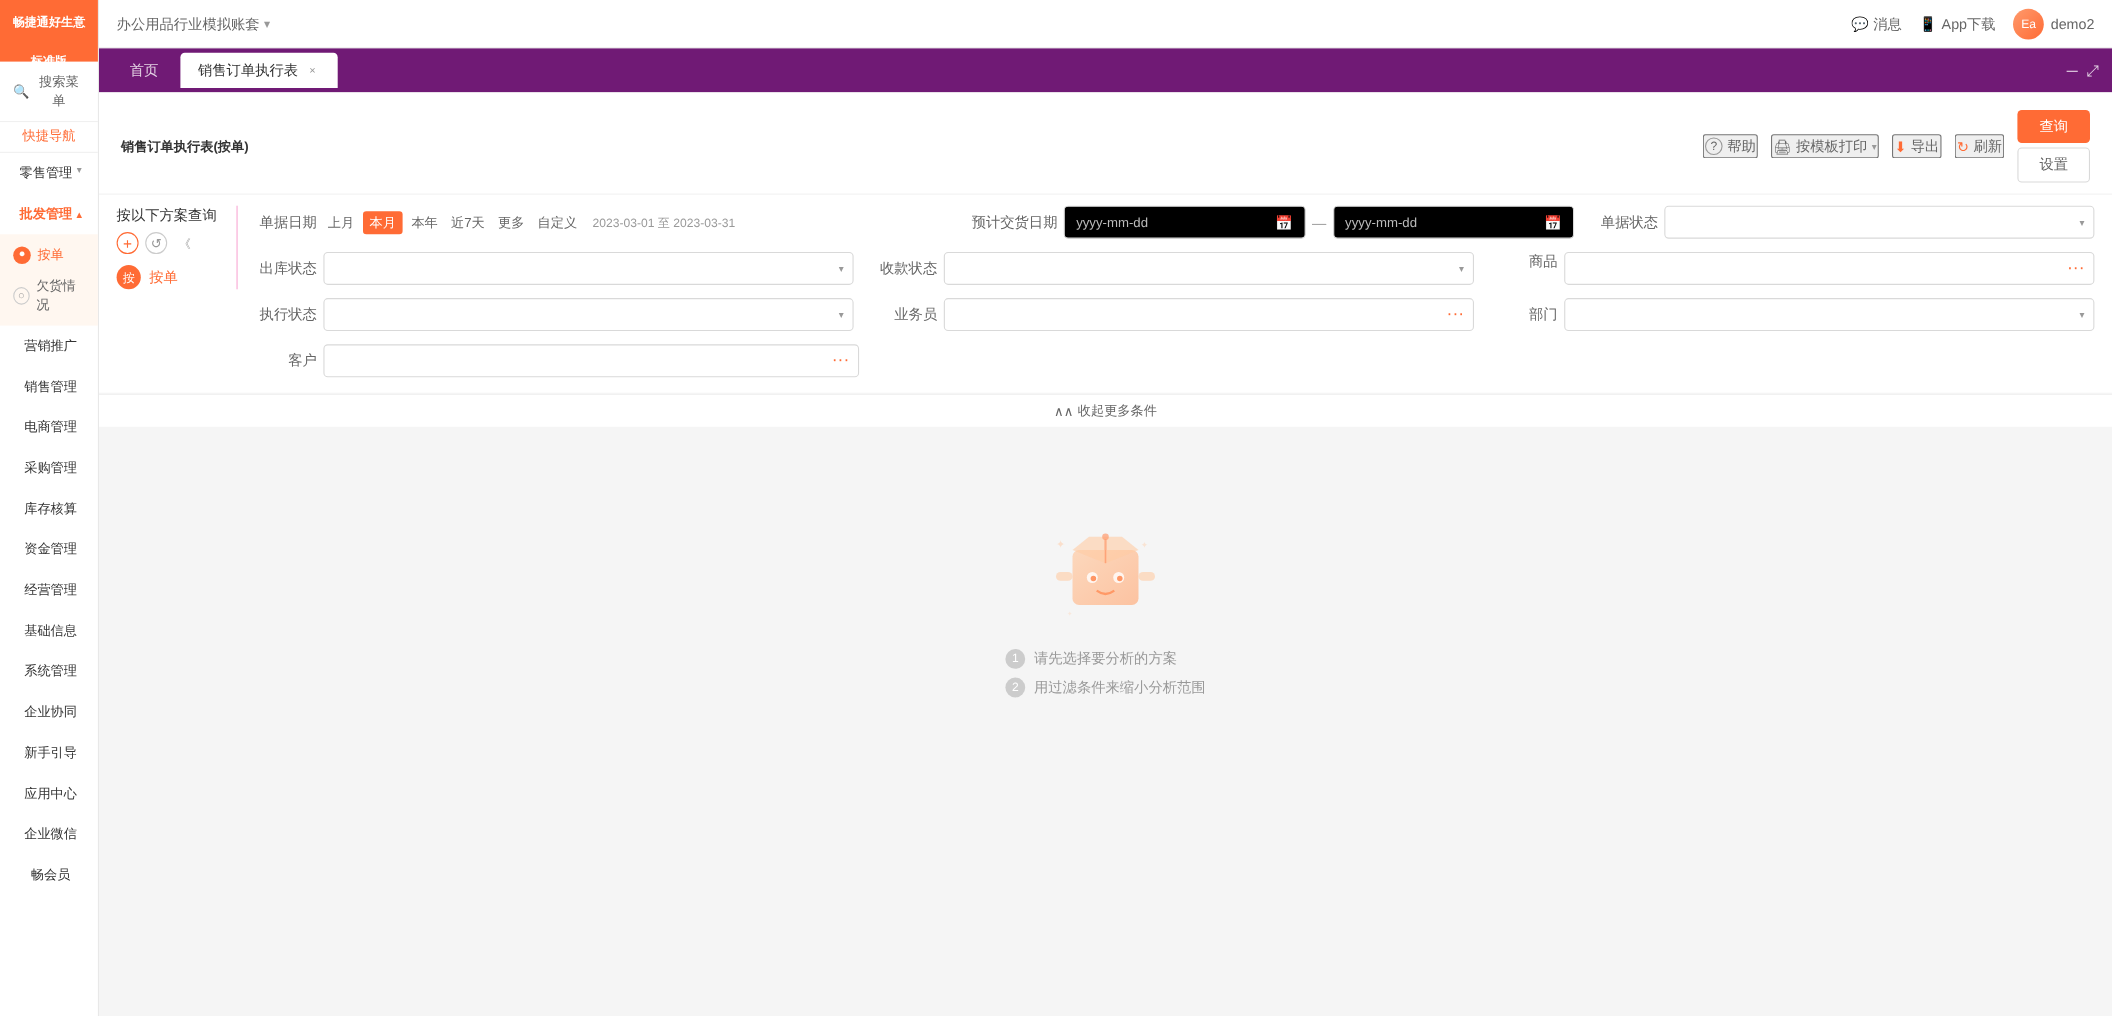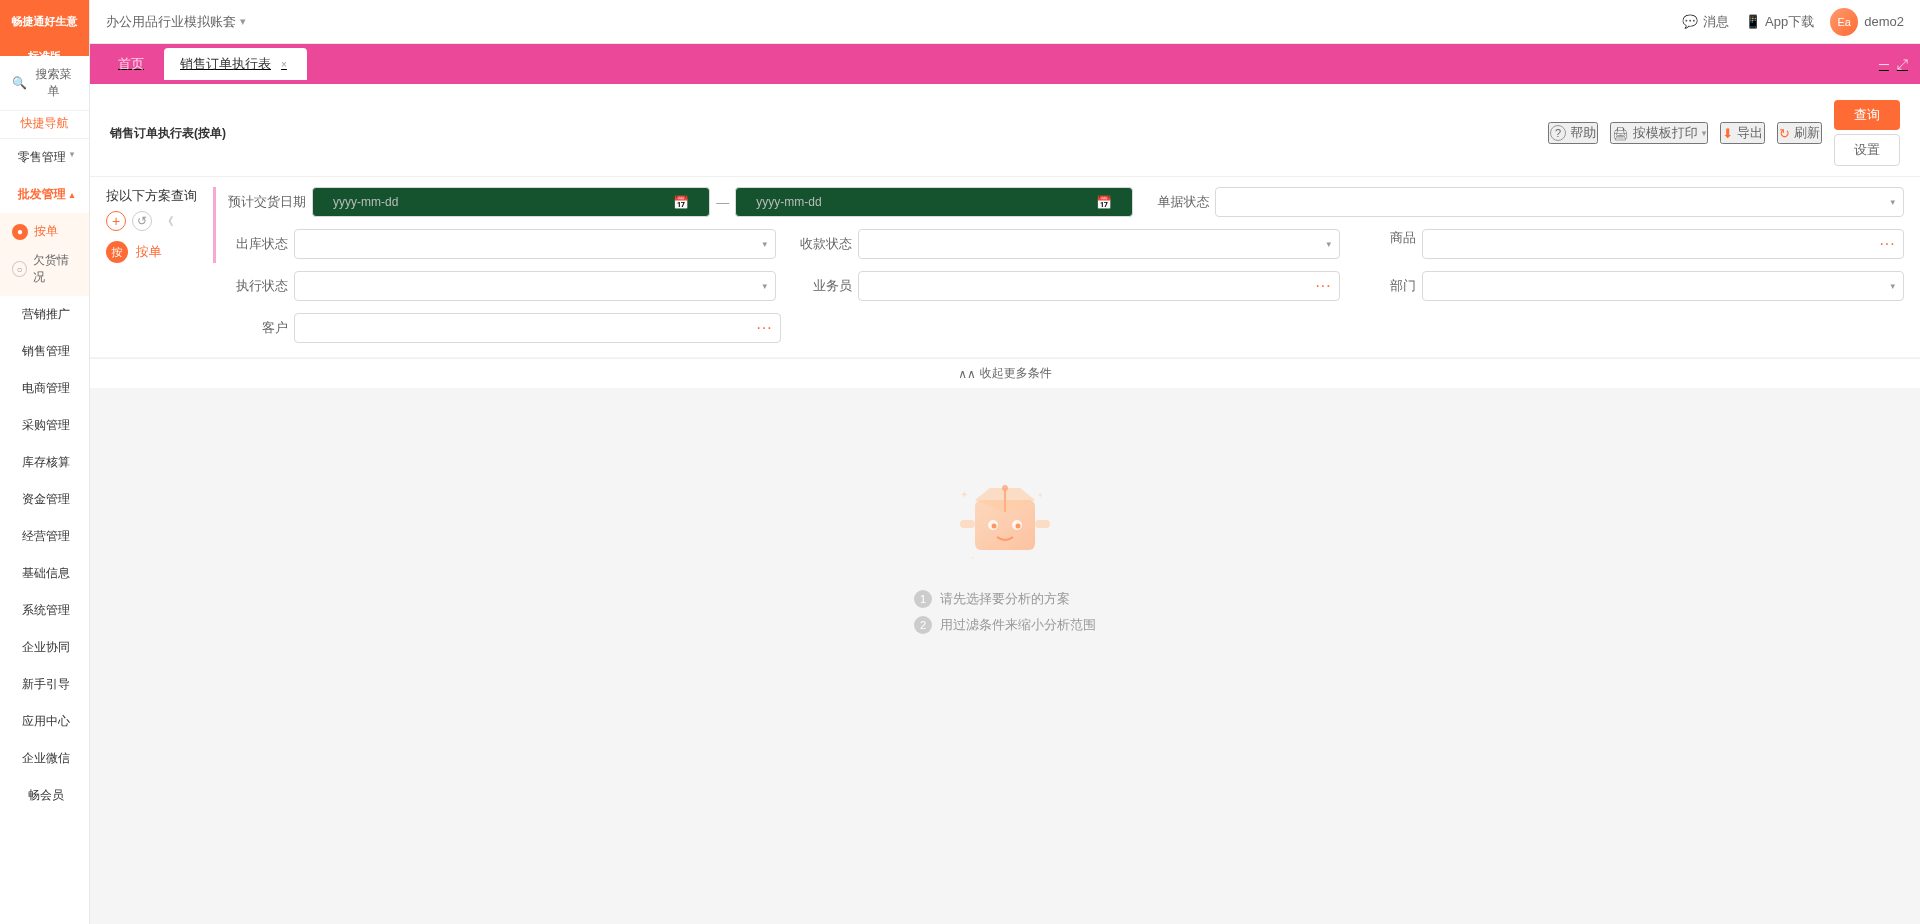--- a/index.html
+++ b/index.html
@@ -19,21 +19,21 @@
 
     
     .top-header { height: 44px; background: #fff; border-bottom: 1px solid #e8e8e8; display: flex; align-items: center; justify-content: space-between; padding: 0 16px; }
     .top-header-left { display: flex; align-items: center; gap: 8px; font-size: 13px; color: #666; }
     .top-header-dropdown { display: flex; align-items: center; gap: 4px; cursor: pointer; }
     .top-header-right { display: flex; align-items: center; gap: 16px; }
     .top-header-action { display: flex; align-items: center; gap: 4px; font-size: 13px; color: #666; cursor: pointer; }
     .user-avatar { width: 28px; height: 28px; border-radius: 50%; background: linear-gradient(135deg, #ff9a6c, #ff6b35); display: flex; align-items: center; justify-content: center; color: #fff; font-size: 11px; }
 
     
-    .tab-bar { height: 40px; background: #ec4899; display: flex; align-items: center; padding: 0 12px; gap: 4px; text-decoration: underline; }
+    .tab-bar { height: 40px; background: #701a75; display: flex; align-items: center; padding: 0 12px; gap: 4px; }
     .tab-item { height: 32px; padding: 0 16px; border-radius: 4px 4px 0 0; display: flex; align-items: center; gap: 6px; cursor: pointer; font-size: 13px; color: rgba(255,255,255,0.8); }
     .tab-item.home { background: none; }
     .tab-item.active { background: #fff; color: #333; }
     .tab-close { width: 14px; height: 14px; display: flex; align-items: center; justify-content: center; border-radius: 50%; font-size: 10px; color: #999; }
     .tab-bar-right { margin-left: auto; display: flex; align-items: center; gap: 8px; }
     .tab-bar-icon { color: rgba(255,255,255,0.8); cursor: pointer; font-size: 14px; }
 
     
     .content { flex: 1; overflow-y: auto; background: #f5f5f5; }
 
@@ -41,21 +41,21 @@
     .page-header { background: #fff; padding: 16px 20px 10px; display: flex; align-items: center; justify-content: space-between; border-bottom: 1px solid #f0f0f0; }
     .page-title { font-size: 12px; font-weight: bold; color: #333; }
     .page-actions { display: flex; align-items: center; gap: 12px; }
     .page-action-btn { display: flex; align-items: center; gap: 4px; font-size: 13px; color: #666; cursor: pointer; }
     .query-btn { background: #ff6b35; color: #fff; border: none; border-radius: 4px; padding: 6px 20px; font-size: 13px; cursor: pointer; }
     .settings-btn { border: 1px solid #d9d9d9; background: #fff; color: #666; border-radius: 4px; padding: 6px 16px; font-size: 13px; cursor: pointer; }
 
     .filter-row { display: flex; align-items: center; gap: 16px; margin-bottom: 12px; }
     .filter-label { font-size: 13px; color: #666; white-space: nowrap; min-width: 60px; text-align: right; }
     .filter-select { flex: 1; height: 30px; border: 1px solid #d9d9d9; border-radius: 4px; padding: 0 8px; font-size: 13px; color: #333; background: #fff; cursor: pointer; display: flex; align-items: center; justify-content: space-between; }
-    .date-input { flex: 1; height: 30px; border: 1px solid #d9d9d9; border-radius: 4px; padding: 0 20px; font-size: 13px; color: #999; background: #14532d; display: flex; align-items: center; justify-content: space-between; }
+    .date-input { flex: 1; height: 30px; border: 1px solid #d9d9d9; border-radius: 4px; padding: 0 10px; font-size: 13px; color: #999; background: #000000; display: flex; align-items: center; justify-content: space-between; }
     .date-separator { color: #999; }
     .date-tab { font-size: 12px; color: #666; cursor: pointer; padding: 2px 4px; border-radius: 3px; }
     .date-tab.active { background: #ff6b35; color: #fff; border-radius: 3px; padding: 2px 6px; }
     .date-range-text { font-size: 11px; color: #999; margin-left: 4px; }
 
     
     .collapse-bar { display: flex; justify-content: center; padding: 6px; border-top: 1px solid #f0f0f0; cursor: pointer; }
     .collapse-btn { color: #666; font-size: 12px; display: flex; align-items: center; gap: 4px; }
 
     
@@ -222,41 +222,53 @@
           <button class="settings-btn">
             <span>设置</span>
           </button>
         </div>
       </div>
     </div>
 
     <div class="filter-section">
       <div style="padding: 10px 16px 0; display:flex; align-items:flex-start; gap:12px; border-bottom:1px solid #f5f5f5;">
 
-        <div style="display:flex; flex-direction:column; gap:6px; padding-right:16px; border-right:3px solid #f9a8d4; min-width:110px;">
+        <div style="display:flex; flex-direction:column; gap:6px; padding-right:16px; border-right:1px solid #f9a8d4; min-width:110px;">
           <div style="display:flex; align-items:center; gap:6px; font-size:13px; color:#333;">
             <span>按以下方案查询</span>
           </div>
           <div style="display:flex; align-items:center; gap:6px;">
             <div style="width:20px;height:20px;border-radius:50%;border:1px solid #ff6b35;color:#ff6b35;display:flex;align-items:center;justify-content:center;font-size:14px;cursor:pointer;">+</div>
             <div style="width:20px;height:20px;border-radius:50%;border:1px solid #ccc;color:#999;display:flex;align-items:center;justify-content:center;font-size:12px;cursor:pointer;">↺</div>
             <div style="width:20px;height:20px;color:#999;display:flex;align-items:center;justify-content:center;font-size:11px;cursor:pointer;">《</div>
           </div>
           <div style="margin-top:4px;">
             <span style="background:#ff6b35;color:#fff;border-radius:50%;width:22px;height:22px;display:inline-flex;align-items:center;justify-content:center;font-size:11px;">
               <span>按</span>
             </span>
             <span style="margin-left:4px; font-size:13px; color:#ff6b35;">按单</span>
           </div>
         </div>
 
         <div style="flex:1; padding-bottom:10px;">
 
           <div class="filter-row">
 
+            <div style="display:flex; align-items:center; gap:6px; flex:1.4;">
+              <span class="filter-label">单据日期</span>
+              <div style="display:flex; align-items:center; gap:4px;">
+                <span class="date-tab">上月</span>
+                <span class="date-tab active">本月</span>
+                <span class="date-tab">本年</span>
+                <span class="date-tab">近7天</span>
+                <span class="date-tab">更多</span>
+                <span class="date-tab">自定义</span>
+              </div>
+              <span class="date-range-text">2023-03-01 至 2023-03-31</span>
+            </div>
 
             <div style="display:flex; align-items:center; gap:6px; flex:1.2;">
               <span class="filter-label">预计交货日期</span>
               <div class="date-input" style="min-width:110px;">
                 <span style="color:#bbb; font-size:12px;">yyyy-mm-dd</span>
                 <span style="color:#ff6b35; font-size:13px;">📅</span>
               </div>
               <span class="date-separator">—</span>
               <div class="date-input" style="min-width:110px;">
                 <span style="color:#bbb; font-size:12px;">yyyy-mm-dd</span>

